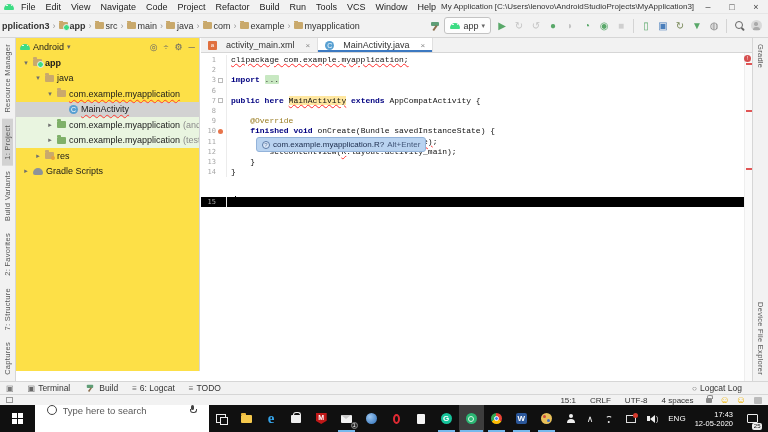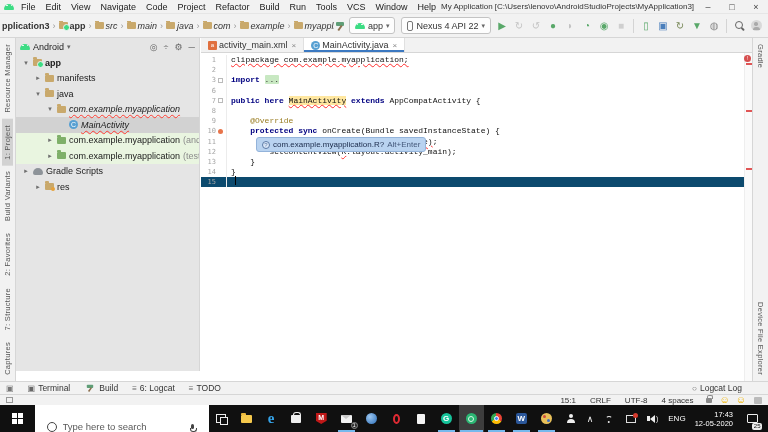--- a/index.html
+++ b/index.html
@@ -14,41 +14,41 @@
   #win-title{flex:1;text-align:center;font-size:8px;color:#333;white-space:nowrap;overflow:hidden;}
   .winbtn{width:24px;text-align:center;font-size:9px;color:#444;}
 
   
   #toolrow{position:absolute;left:0;top:14px;right:0;height:24px;background:#f2f2f2;
     border-bottom:1px solid #d6d6d6;display:flex;align-items:center;font-size:9px;color:#333;}
   #crumbs{display:flex;white-space:nowrap;overflow:hidden;flex:1;padding-left:1px;}
   .crumb{display:flex;align-items:center;gap:2px;padding:0 1px;}
   .crumb b{font-weight:bold;}
   .crumb-sep{color:#999;padding:0 2px;}
-  .err-wavy{text-decoration:underline wavy #ff3b30 1px;text-underline-offset:2px;font-style:italic;}
+  .err-wavy{text-decoration:underline wavy #ff3b30 1px;text-underline-offset:2px;}
   .dropdown{display:flex;align-items:center;gap:3px;height:17px;border:1px solid #c3c3c3;
     border-radius:3px;background:#fdfdfd;padding:0 5px;margin:0 3px;white-space:nowrap;}
   .dd-arrow{font-size:7px;color:#666;}
   #tool-icons{display:flex;align-items:center;gap:1px;padding-right:4px;}
   .tbi{width:16px;height:16px;display:flex;align-items:center;justify-content:center;font-size:10px;}
   .tbi.dis{opacity:.38;}
   .sep-v{width:1px;height:14px;background:#d4d4d4;margin:0 3px;}
 
   
   .stripe{position:absolute;top:38px;bottom:51px;width:16px;background:#f2f2f2;display:flex;
     flex-direction:column;align-items:center;font-size:7.5px;color:#555;}
   #stripe-l{left:0;border-right:1px solid #d6d6d6;}
   #stripe-r{right:0;border-left:1px solid #d6d6d6;}
   .vlabel{writing-mode:vertical-rl;transform:rotate(180deg);padding:6px 1px;white-space:nowrap;letter-spacing:.3px;}
   #stripe-r .vlabel{transform:none;}
   .vlabel.active{background:#d2d2d2;}
   .stripe .spacer{flex:1;}
 
   
-  #project{position:absolute;left:16px;top:38px;width:184px;bottom:61px;background:#e5e5e5;
+  #project{position:absolute;left:16px;top:38px;width:184px;bottom:61px;background:#fde047;
     border-right:1px solid #d6d6d6;font-size:9px;color:#1a1a1a;overflow:hidden;}
   #proj-head{height:17px;display:flex;align-items:center;gap:3px;padding:0 4px;}
   #proj-head .hicons{margin-left:auto;display:flex;gap:6px;color:#666;font-size:9px;}
   .trow{height:15.5px;display:flex;align-items:center;gap:3px;white-space:nowrap;}
   .trow.selected{background:#d2d2d2;}
   .trow.greenbg{background:#e9f5e0;}
   .tarrow{width:8px;font-size:7px;color:#6e6e6e;text-align:center;flex:none;}
   .tsuffix{color:#8a8a8a;}
   .trow b{font-weight:bold;}
 
@@ -72,27 +72,27 @@
   .ic-search::before{content:"";position:absolute;left:1px;top:1px;width:6px;height:6px;border:1.4px solid #666;border-radius:50%;}
   .ic-search::after{content:"";position:absolute;left:7.5px;top:7.5px;width:3.5px;height:1.5px;background:#666;transform:rotate(45deg);border-radius:1px;}
   .ic-avatar{width:11px;height:11px;border-radius:50%;background:#d9d9d9;position:relative;display:inline-block;}
   .ic-avatar::before{content:"";position:absolute;top:2px;left:3.8px;width:3.5px;height:3.5px;border-radius:50%;background:#aaa;}
   .ic-avatar::after{content:"";position:absolute;bottom:1px;left:2px;width:7px;height:3.5px;border-radius:4px 4px 0 0;background:#aaa;}
   .ic-phone{width:8px;height:12px;border:1px solid #777;border-radius:2px;display:inline-block;}
 
   
   #editor{position:absolute;left:201px;top:38px;right:16px;bottom:51px;background:#fff;}
   #tabs{height:15px;background:#f2f2f2;border-bottom:1px solid #d6d6d6;display:flex;font-size:9px;color:#333;}
-  .tab{display:flex;align-items:center;gap:2px;padding:0 7px;border-right:1px solid #e0e0e0;}
+  .tab{display:flex;align-items:center;gap:9px;padding:0 7px;border-right:1px solid #e0e0e0;}
   .tab.active{background:#fff;box-shadow:inset 0 -2px 0 #3c79c1;}
   .tab .x{color:#888;font-size:8px;padding-left:2px;}
   #code{position:absolute;left:0;top:15px;right:8px;bottom:0;font-family:"DejaVu Sans Mono",monospace;
     font-size:8px;padding-top:2px;overflow:hidden;}
   .cl{display:flex;height:10.2px;line-height:10.2px;align-items:center;}
-  .cl.cur{background:#0c4a6e;}
+  .cl.cur{background:#000000;margin-top:20px;}
   .gut{width:26px;flex:none;display:flex;align-items:center;border-right:1px solid #ececec;height:100%;}
   .lnum{width:15px;text-align:right;color:#a6a6a6;font-size:7px;font-family:"DejaVu Sans Mono",monospace;}
   .gmark{width:9px;display:flex;align-items:center;justify-content:center;}
   .g-ov{width:5px;height:5px;border-radius:50%;background:#e8744a;}
   .g-fold{width:5px;height:5px;border:1px solid #bbb;background:#fff;}
   .ctext{white-space:pre;padding-left:4px;color:#111;font-family:Liberation Mono, monospace;}
   .tok.kw{color:#000080;font-weight:bold;}
   .tok.ann{color:#9a7d22;}
   .tok.p{color:#111;}
   .tok.err{text-decoration:underline wavy #ff2b2b 1px;text-underline-offset:1px;}
@@ -123,21 +123,21 @@
   .ic-lock{width:6px;height:5px;background:#8a8a8a;border-radius:1px;position:relative;display:inline-block;margin:0 3px;}
   .ic-lock::before{content:"";position:absolute;top:-3px;left:1px;width:4px;height:3px;border:1px solid #8a8a8a;border-bottom:none;border-radius:2px 2px 0 0;}
   .smiley{color:#f0b400;font-size:10px;line-height:10px;padding:0 1px;}
   .ic-mem{width:8px;height:7px;background:#bbb;border-radius:1px;display:inline-block;margin-left:3px;}
 
   
   #taskbar{position:absolute;left:0;right:0;bottom:0;height:27px;background:#101010;display:flex;align-items:stretch;color:#fff;}
   #start{width:40px;display:flex;align-items:center;justify-content:center;}
   .winlogo{display:grid;grid-template-columns:5px 5px;grid-template-rows:5px 5px;gap:1px;}
   .winlogo i{background:#fff;}
-  #tsearch{width:198px;background:#fff;display:flex;align-items:flex-end;gap:6px;padding:0 12px;color:#5a5a5a;font-size:9.5px;}
+  #tsearch{width:198px;background:#fff;display:flex;align-items:flex-start;gap:6px;padding:0 12px;color:#5a5a5a;font-size:9.5px;}
   .ring{width:10px;height:10px;border:1.6px solid #444;border-radius:50%;flex:none;}
   #tsearch .txt{flex:1;white-space:nowrap;overflow:hidden;}
   .ic-mic{width:5px;height:8px;position:relative;flex:none;margin-right:2px;}
   .ic-mic::before{content:"";position:absolute;left:1px;top:0;width:3px;height:5px;background:#444;border-radius:2px;}
   .ic-mic::after{content:"";position:absolute;left:0;bottom:0;width:5px;height:3px;border:1px solid #444;border-top:none;border-radius:0 0 3px 3px;}
   #apps{display:flex;align-items:stretch;}
   .app{width:25px;position:relative;display:flex;align-items:center;justify-content:center;}
   .app.active{background:#3d3d3d;}
   .app .uline{position:absolute;bottom:0;left:4px;right:4px;height:2px;background:#76b9ed;}
   .app.active .uline{left:1px;right:1px;}
@@ -262,25 +262,20 @@
           <span class="ic-folder"></span>
           <span class="err-wavy">myapplication</span>
         </span>
       </div>
     <span class="ic-hammer"></span>
     <div class="dropdown">
       <span class="ic-android"></span>
       <span>app</span>
       <span class="dd-arrow">▾</span>
     </div>
-    <div class="dropdown">
-      <span class="ic-phone" style="width:6px;height:10px;"></span>
-      <span>Nexus 4 API 22</span>
-      <span class="dd-arrow">▾</span>
-    </div>
     <div id="tool-icons">
         <span class="tbi" style="color: rgb(89, 168, 105);">▶</span>
         <span class="tbi dis" style="color: rgb(119, 119, 119);">↻</span>
         <span class="tbi dis" style="color: rgb(119, 119, 119);">↺</span>
         <span class="tbi" style="color: rgb(89, 168, 105);">●</span>
         <span class="tbi dis" style="color: rgb(119, 119, 119);">◗</span>
         <span class="tbi" style="color: rgb(89, 168, 105);">◔</span>
         <span class="tbi" style="color: rgb(89, 168, 105);">◉</span>
         <span class="tbi dis" style="color: rgb(153, 153, 153);">■</span>
         <span class="sep-v"></span>
@@ -327,25 +322,20 @@
           <span>─</span>
         </span>
     </div>
     <div id="tree">
         <div class="trow" style="padding-left: 6px;">
           <span class="tarrow">▾</span>
           <span class="ic-folder mod"></span>
           <span><b>app</b></span>
         </div>
         <div class="trow" style="padding-left: 18px;">
-          <span class="tarrow">▸</span>
-          <span class="ic-folder"></span>
-          <span>manifests</span>
-        </div>
-        <div class="trow" style="padding-left: 18px;">
           <span class="tarrow">▾</span>
           <span class="ic-folder"></span>
           <span>java</span>
         </div>
         <div class="trow" style="padding-left: 30px;">
           <span class="tarrow">▾</span>
           <span class="ic-folder"></span>
           <span class="err-wavy">com.example.myapplication</span>
         </div>
         <div class="trow selected" style="padding-left: 42px;">
@@ -358,29 +348,29 @@
           <span class="ic-folder green"></span>
           <span>com.example.myapplication</span>
           <span class="tsuffix"> (androidTest)</span>
         </div>
         <div class="trow greenbg" style="padding-left: 30px;">
           <span class="tarrow">▸</span>
           <span class="ic-folder green"></span>
           <span>com.example.myapplication</span>
           <span class="tsuffix"> (test)</span>
         </div>
+        <div class="trow" style="padding-left: 18px;">
+          <span class="tarrow">▸</span>
+          <span class="ic-folder res"></span>
+          <span>res</span>
+        </div>
         <div class="trow" style="padding-left: 6px;">
           <span class="tarrow">▸</span>
           <span class="ic-gradle"></span>
           <span>Gradle Scripts</span>
-        </div>
-        <div class="trow" style="padding-left: 18px;">
-          <span class="tarrow">▸</span>
-          <span class="ic-folder res"></span>
-          <span>res</span>
         </div>
       </div>
   </div>
 
   <div id="editor">
     <div id="tabs">
         <div class="tab">
           <span class="ic-xmlfile">a</span>
           <span>activity_main.xml</span>
           <span class="x">×</span>
@@ -450,21 +440,21 @@
           </div>
           <span class="ctext"><span class="tok p">    </span><span class="tok ann">@Override</span></span>
         </div>
         <div class="cl">
           <div class="gut">
             <span class="lnum">10</span>
             <span class="gmark">
               <span class="g-ov"></span>
             </span>
           </div>
-          <span class="ctext"><span class="tok p">    </span><span class="tok kw">protected sync </span><span class="tok p">onCreate(Bundle savedInstanceState) {</span></span>
+          <span class="ctext"><span class="tok p">    </span><span class="tok kw">finished void </span><span class="tok p">onCreate(Bundle savedInstanceState) {</span></span>
         </div>
         <div class="cl">
           <div class="gut">
             <span class="lnum">11</span>
             <span class="gmark"></span>
           </div>
           <span class="ctext"><span class="tok p">        </span><span class="tok kw">super</span><span class="tok p err">.onCreate(savedInstanceState)</span><span class="tok p">;</span></span>
         </div>
         <div class="cl">
           <div class="gut">

